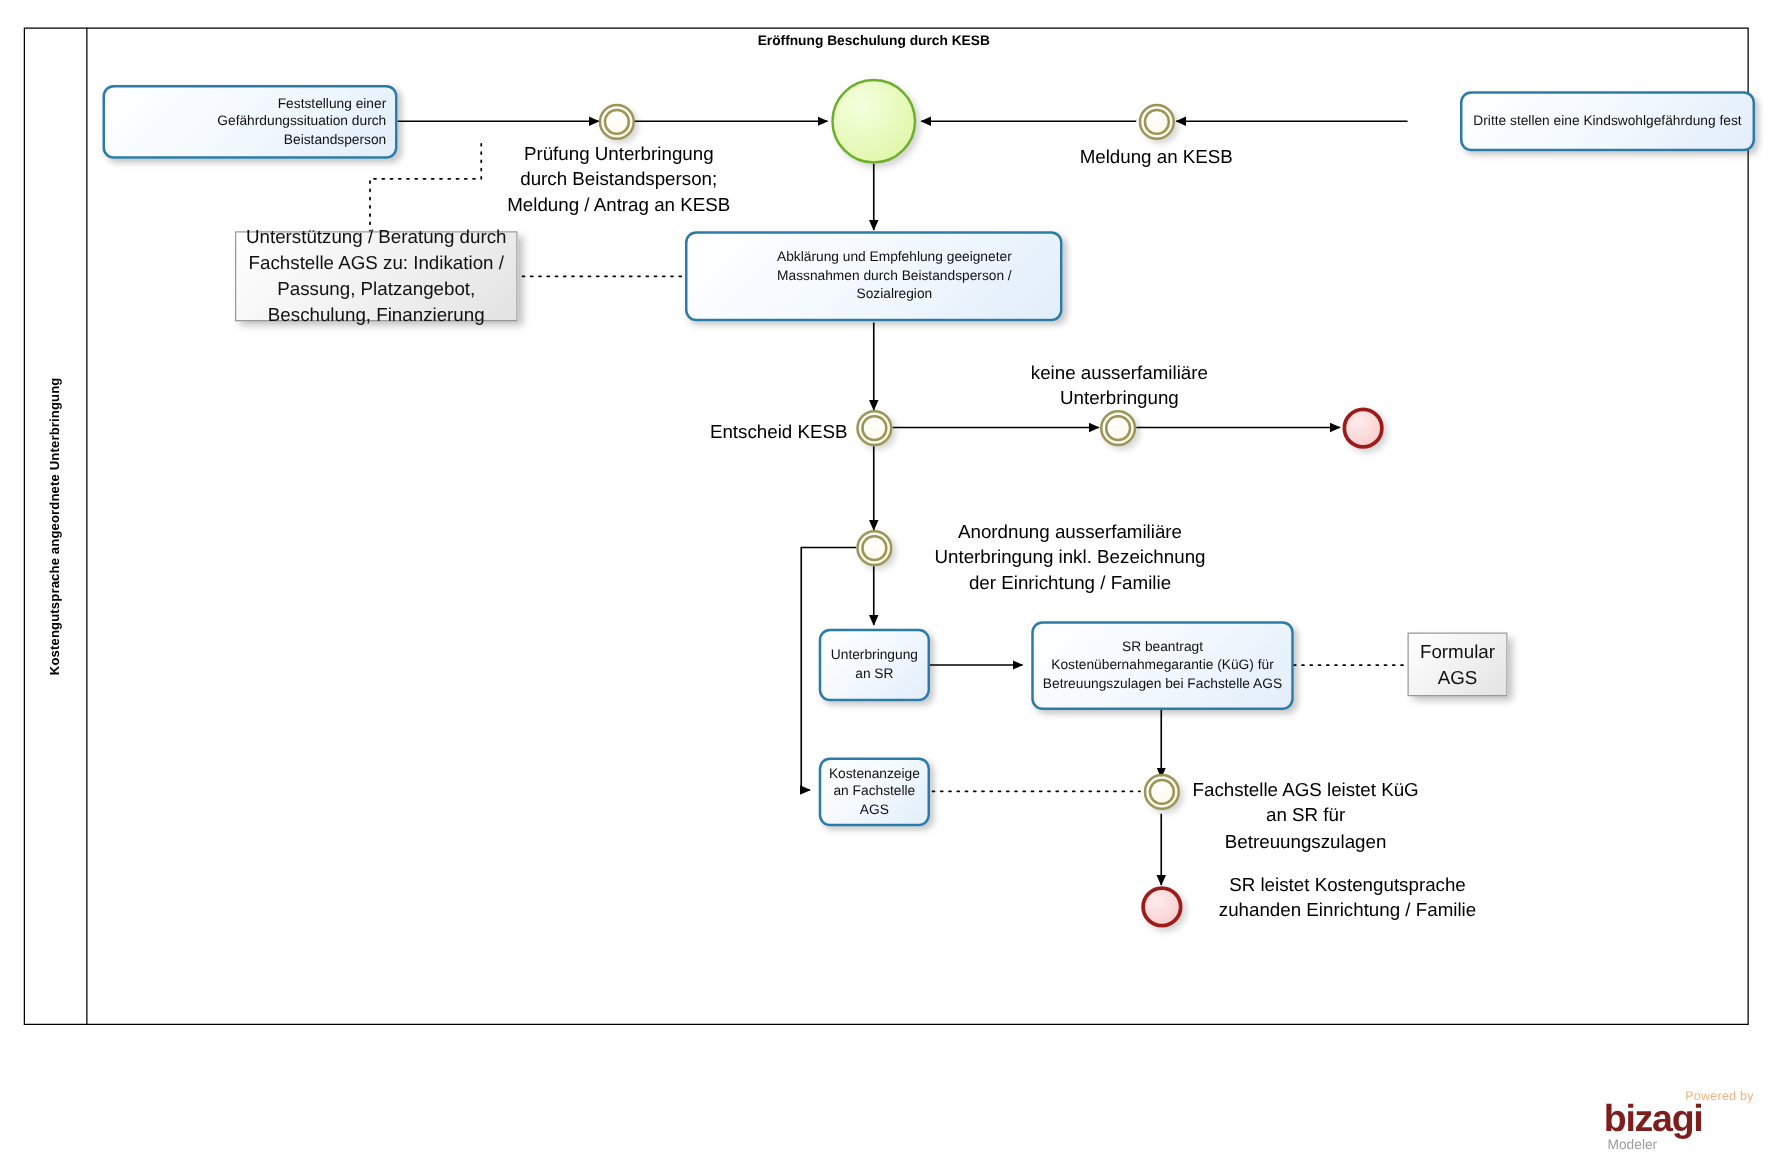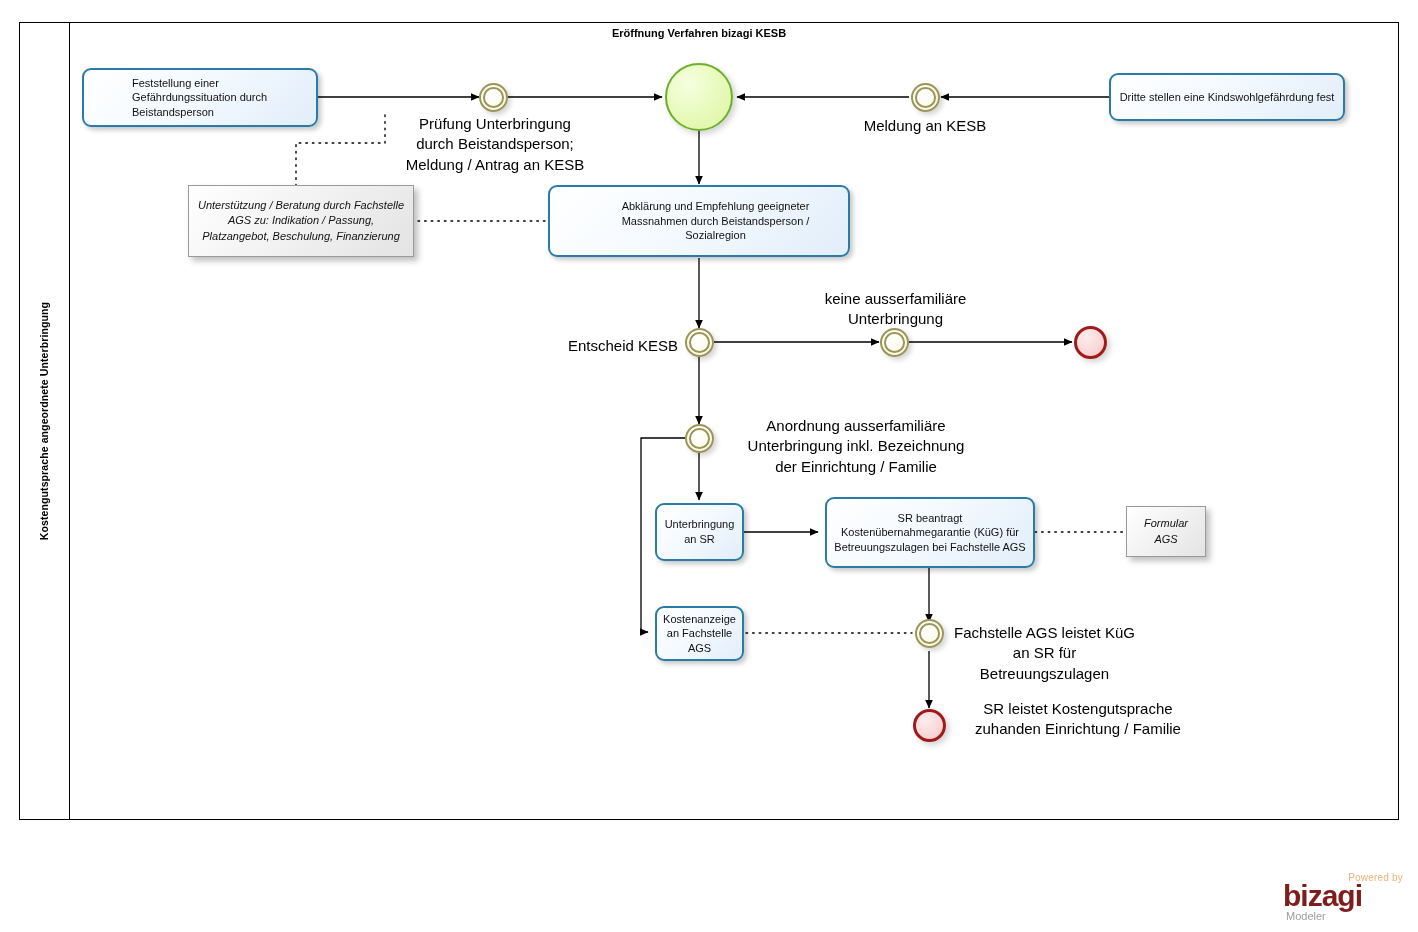--- a/index.html
+++ b/index.html
@@ -20,30 +20,30 @@
 
   
   .task{
     position:absolute;box-sizing:border-box;
     border:2px solid #2a7ba7;border-radius:9px;
     background:linear-gradient(135deg,#ffffff 0%,#f5faff 42%,#e2eefa 100%);
     box-shadow:3px 3px 5px rgba(0,0,0,.22);
     display:flex;align-items:center;justify-content:center;text-align:center;
     font-size:11px;color:#111;line-height:1.32;padding:3px 7px;
   }
-  .task.left-text{justify-content:flex-start;text-align:left;padding-left:48px;}
+  .task.left-text{justify-content:flex-start;text-align:right;padding-left:48px;}
 
   
   .dataobj{
     position:absolute;box-sizing:border-box;
     border:1px solid #9a9a9a;
     background:linear-gradient(135deg,#ffffff 0%,#f3f3f3 45%,#e3e3e3 100%);
     box-shadow:4px 4px 6px rgba(0,0,0,.25);
     display:flex;align-items:center;justify-content:center;text-align:center;
-    font-size:11px;color:#111;line-height:1.4;padding:3px 6px;font-style:italic;
+    font-size:15px;color:#111;line-height:1.4;padding:3px 6px;
   }
 
   
   .ev{position:absolute;border-radius:50%;box-sizing:border-box;}
   .ev-start{
     border:2px solid #6cb02a;
     background:radial-gradient(circle at 34% 30%,#f4ffdf 0%,#e9fbc0 45%,#ddf49f 100%);
     box-shadow:3px 3px 6px rgba(0,0,0,.18);
   }
   .ev-int-outer{
@@ -135,34 +135,34 @@
       <line x1="1035" y1="532" x2="1126" y2="532"></line>
 
       <line x1="746" y1="633" x2="912" y2="633"></line>
     </g>
   </svg>
 
   <div class="task left-text" style="left:82px;top:68px;width:236px;height:59px;">Feststellung einer Gefährdungssituation durch Beistandsperson</div>
 
   <div class="task" style="left:548px;top:185px;width:302px;height:72px;padding-left:40px;">Abklärung und Empfehlung geeigneter Massnahmen durch Beistandsperson / Sozialregion</div>
 
-  <div class="task" style="left:1109px;top:73px;width:236px;height:48px;">Dritte stellen eine Kindswohlgefährdung fest</div>
+  <div class="task" style="left:1168px;top:73px;width:236px;height:48px;">Dritte stellen eine Kindswohlgefährdung fest</div>
 
   <div class="task" style="left:655px;top:503px;width:89px;height:58px;">Unterbringung an SR</div>
 
   <div class="task" style="left:825px;top:497px;width:210px;height:71px;">SR beantragt Kostenübernahmegarantie (KüG) für Betreuungszulagen bei Fachstelle AGS</div>
 
   <div class="task" style="left:655px;top:606px;width:89px;height:55px;">Kostenanzeige an Fachstelle AGS</div>
 
   <div class="dataobj" style="left:188px;top:185px;width:226px;height:72px;">Unterstützung / Beratung durch Fachstelle AGS zu: Indikation / Passung, Platzangebot, Beschulung, Finanzierung</div>
 
   <div class="dataobj" style="left:1126px;top:506px;width:80px;height:51px;">Formular AGS</div>
 
   <div class="ev ev-start" style="left:665px;top:63px;width:68px;height:68px;"></div>
-  <div class="lbl bold" style="left:599px;top:26px;width:200px;">Eröffnung Verfahren  bizagi KESB</div>
+  <div class="lbl bold" style="left:599px;top:26px;width:200px;">Eröffnung Beschulung  durch KESB</div>
 
   <div class="ev ev-int-outer" style="left:479px;top:83px;width:29px;height:29px;">
     <div class="ev-int-inner" style="left:2.2px;top:2.2px;width:20.6px;height:20.6px;"></div>
   </div>
   <div class="lbl" style="left:400px;top:114px;width:190px;">Prüfung Unterbringung durch Beistandsperson; Meldung / Antrag an KESB</div>
 
   <div class="ev ev-int-outer" style="left:911px;top:83px;width:29px;height:29px;">
     <div class="ev-int-inner" style="left:2.2px;top:2.2px;width:20.6px;height:20.6px;"></div>
   </div>
   <div class="lbl" style="left:855px;top:116px;width:140px;">Meldung an KESB</div>

